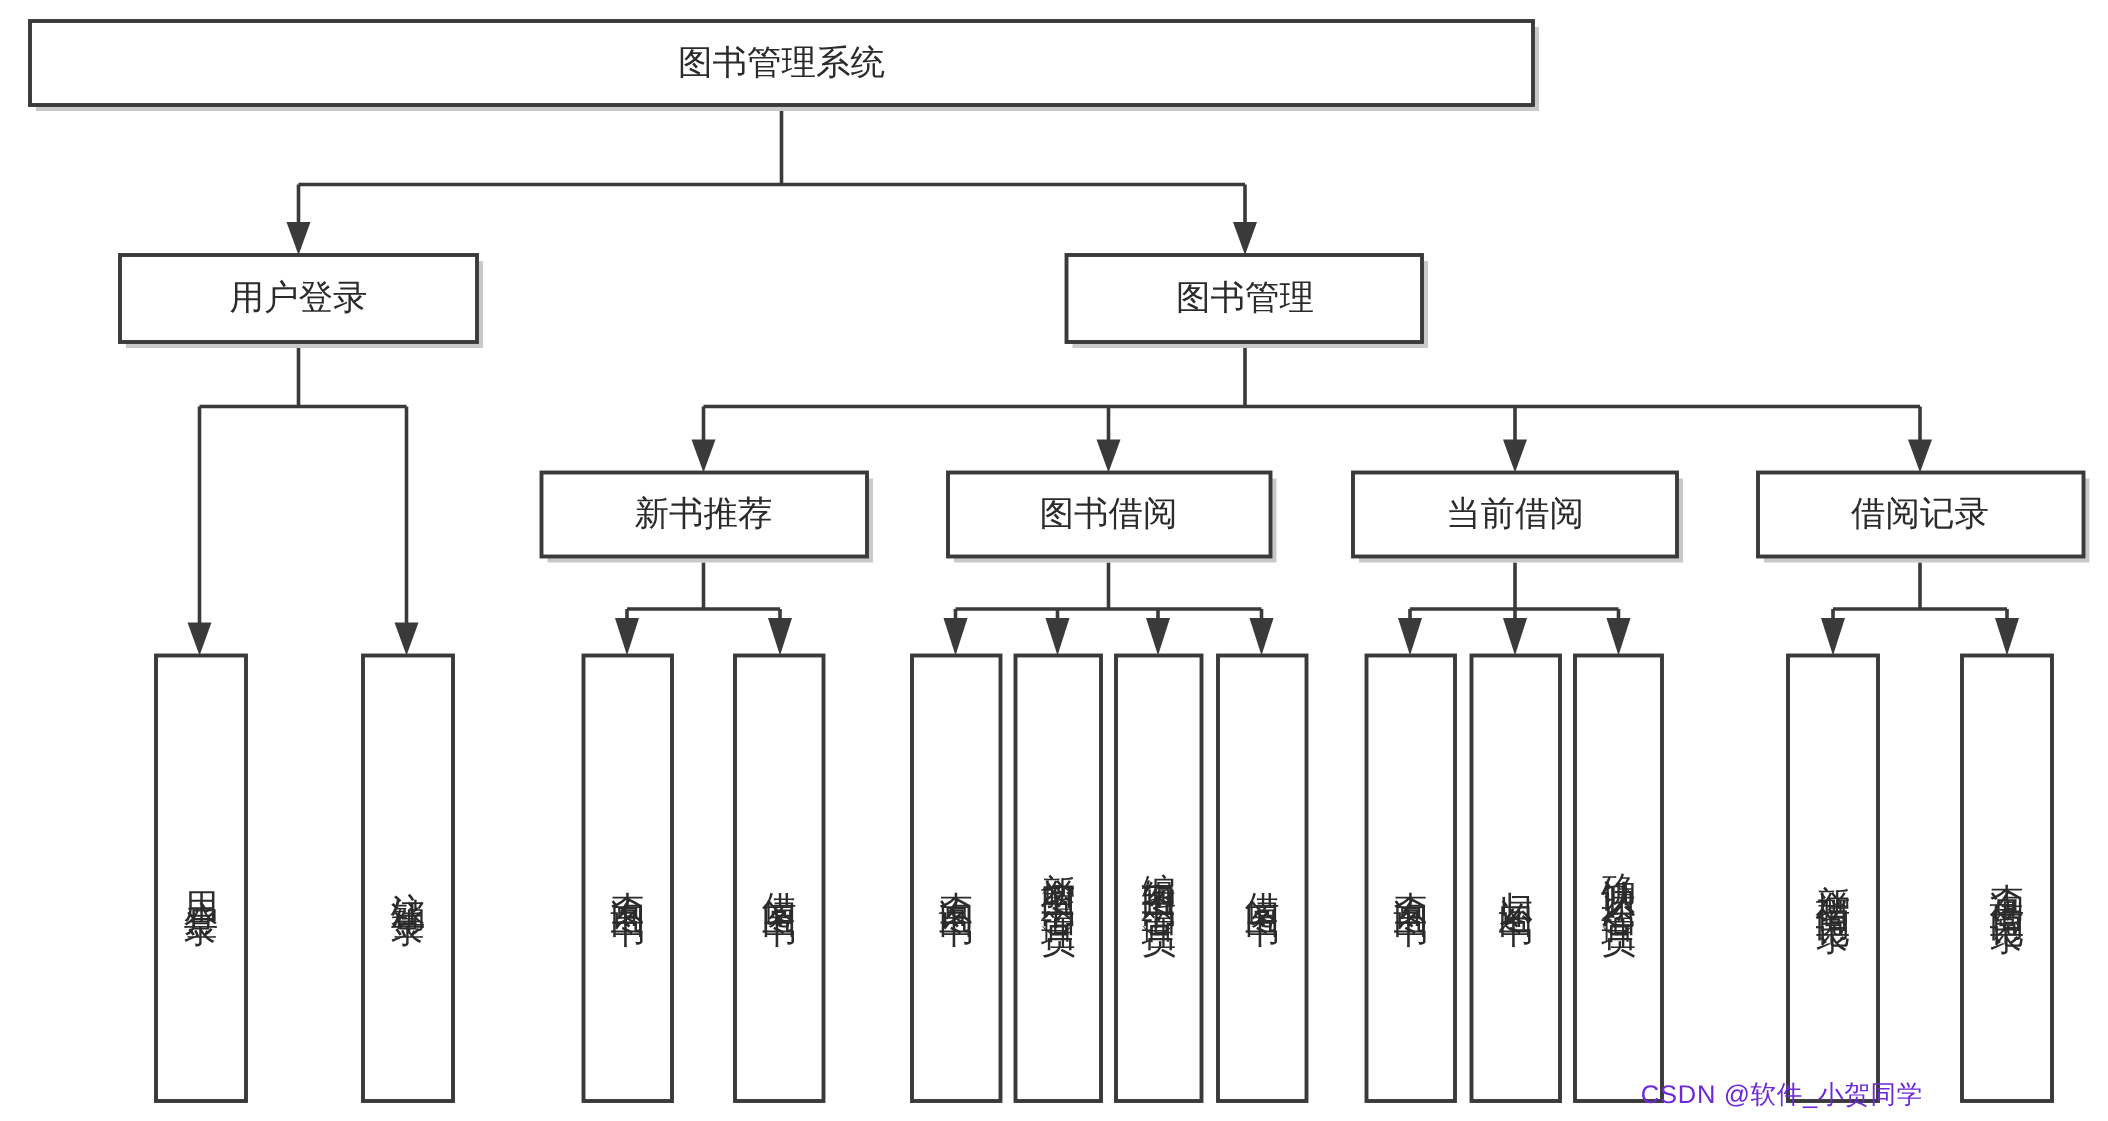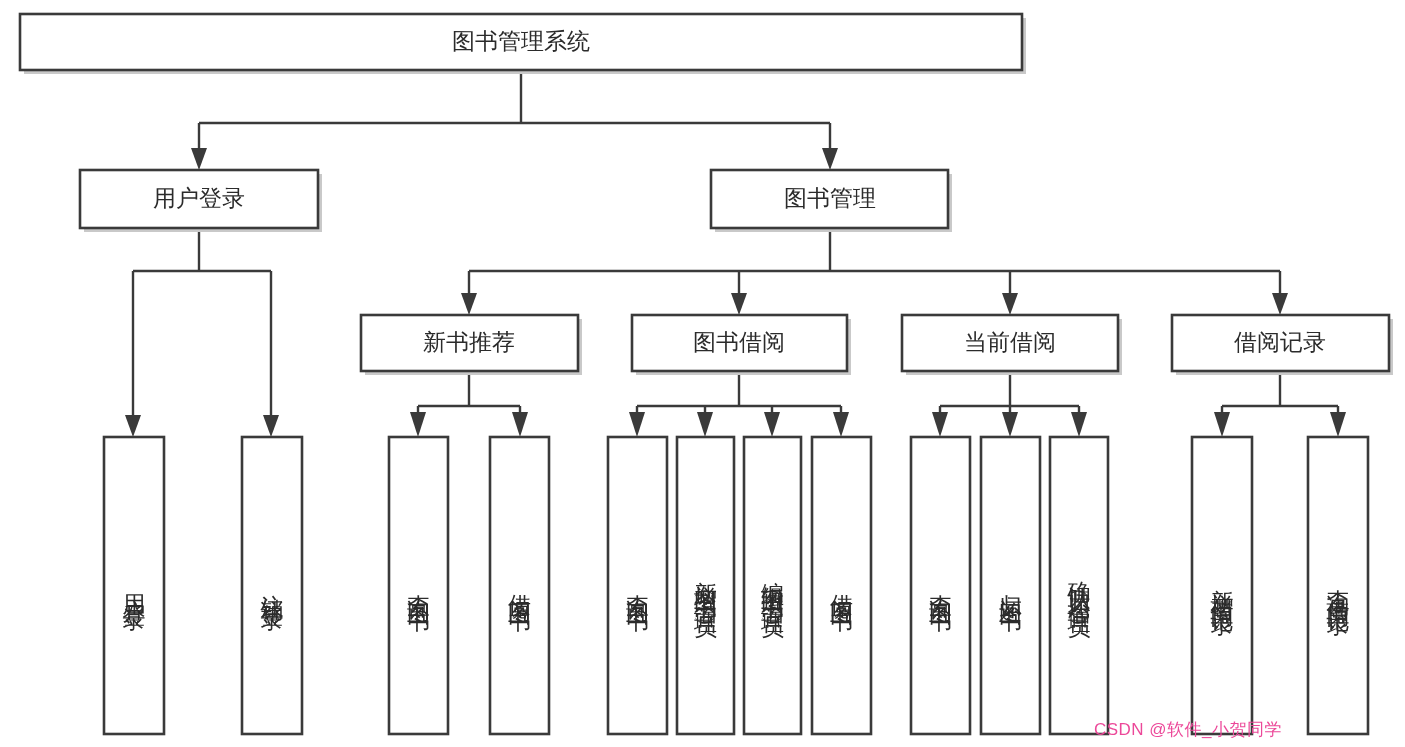--- a/index.html
+++ b/index.html
@@ -65,21 +65,21 @@
     font-family: "Liberation Sans", "DejaVu Sans", sans-serif;
     line-height: 1;
     white-space: nowrap;
     pointer-events: none;
   }
   .watermark {
     position: absolute;
     right: 10px;
     bottom: 6px;
     font-size: 17px;
-    color: #ec4899;
+    color: #6d28d9;
     font-family: "Liberation Sans", "DejaVu Sans", sans-serif;
     letter-spacing: 0.5px;
     white-space: nowrap;
   }
 </style>
 </head>
 <body>
 
 <div id="diagram-root">
 

